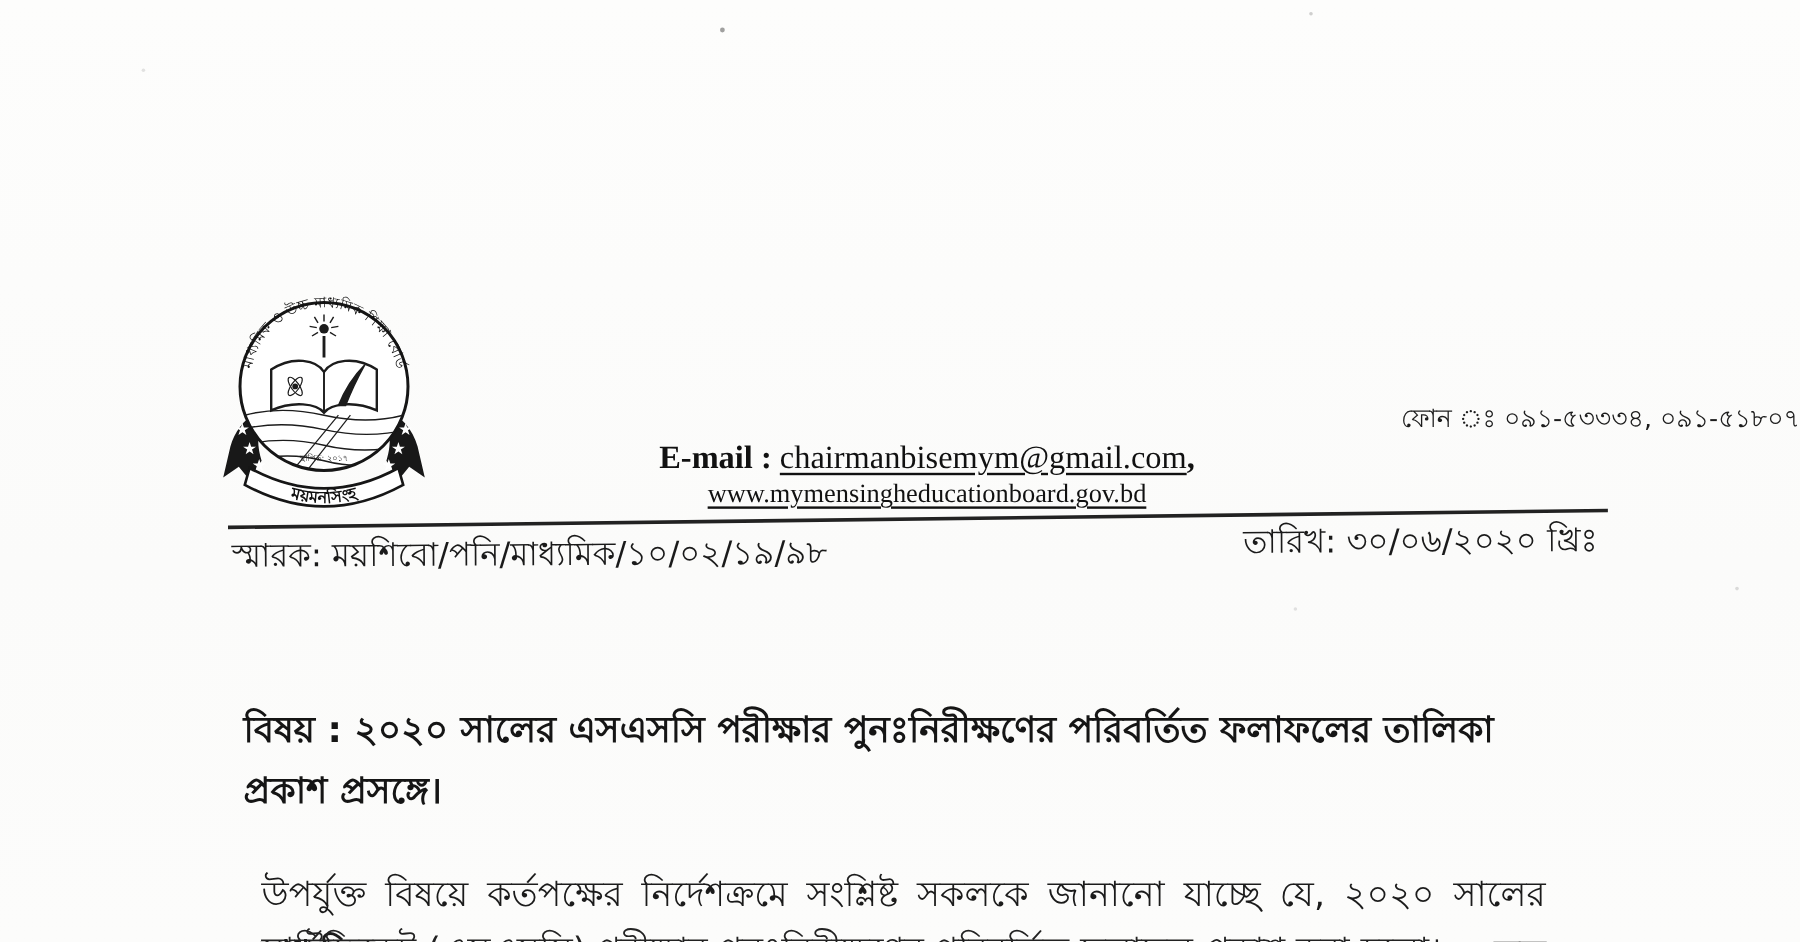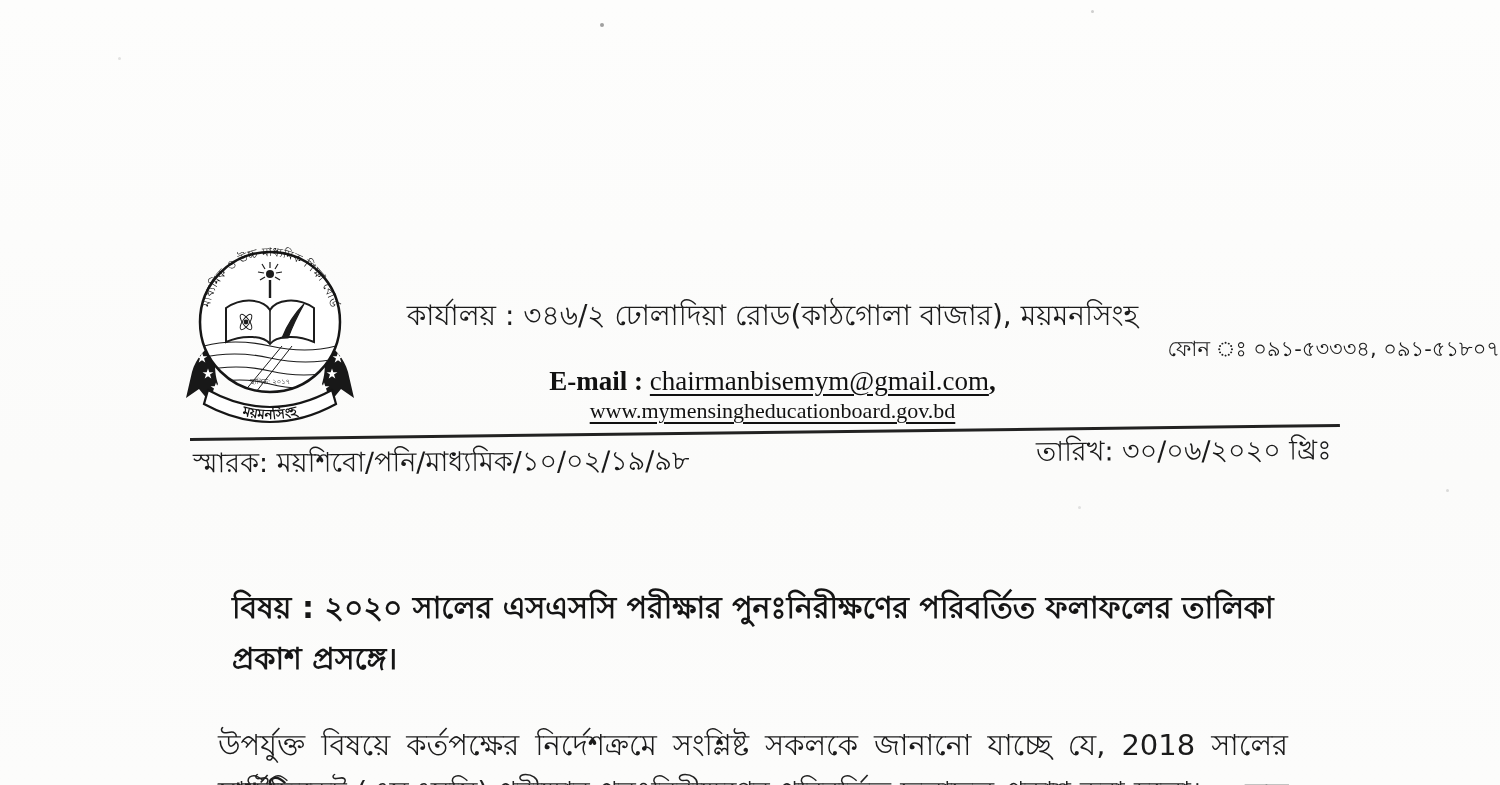--- a/index.html
+++ b/index.html
@@ -26,21 +26,21 @@
   .email-line .addr{text-decoration:underline;text-underline-offset:4px;text-align:right;}
   .web-line{top:398px;font-size:22px;}
   .web-line .addr{text-decoration:underline;text-underline-offset:4px;color:#111;}
 
   .rule{top:438px;left:190px;width:1150px;height:3px;background:#222;
         transform:rotate(-0.7deg);transform-origin:left center;}
 
   .memo-ref{top:441px;left:193px;font-size:27px;transform:rotate(-0.3deg);}
   .memo-date{top:430px;left:1036px;font-size:27px;transform:rotate(-0.3deg);}
 
-  .subject{top:584px;left:232px;width:1090px;font-size:30px;font-weight:bold;color:#151515;}
+  .subject{top:584px;left:203px;width:1090px;font-size:30px;font-weight:bold;color:#151515;}
 
   .body-line{top:722px;left:218px;width:1070px;font-size:29px;color:#1b1b1b;
              text-align:justify;text-align-last:justify;}
   .body-line b{font-weight:bold;}
 
   .clipped-line{top:769px;left:218px;width:1120px;font-size:29px;color:#222;white-space:nowrap;}
 
   .speck{border-radius:50%;background:#777;}
 
   .emblem{top:234px;left:184px;width:172px;height:198px;}
@@ -121,40 +121,39 @@
       <text x="86" y="150" font-size="6.8" fill="#222" text-anchor="middle">স্থাপিত: ২০১৭</text>
 
       <path d="M 24,156 Q 86,190 148,156 L 152,170 Q 86,206 20,170 Z" fill="#fff" stroke="#161616" stroke-width="2.2"></path>
       <text font-size="13.5" fill="#111" font-weight="bold">
         <textPath href="#bannerPath" startOffset="50%" text-anchor="middle">ময়মনসিংহ</textPath>
       </text>
     </svg>
   </div>
 
 
-  <div class="abs center-line office-line bn">কার্যালয় : ৩৪৬/২ ঢোলাদিয়া রোড(কাঠগোলা বাজার), ময়মনসিংহ</div>
 
   <div class="abs center-line phone-line bn">ফোন ঃ ০৯১-৫৩৩৩৪, ০৯১-৫১৮০৭</div>
 
   <div class="abs center-line email-line latin-serif">
     <span class="lbl">E-mail :</span>
     <span class="addr">chairmanbisemym@gmail.com</span><b>,</b>
   </div>
 
   <div class="abs center-line web-line latin-serif">
     <span class="addr">www.mymensingheducationboard.gov.bd</span>
   </div>
 
   <div class="abs rule"></div>
 
   <div class="abs memo-ref bn">স্মারক: ময়শিবো/পনি/মাধ্যমিক/১০/০২/১৯/৯৮</div>
   <div class="abs memo-date bn">তারিখ: ৩০/০৬/২০২০ খ্রিঃ</div>
 
   <div class="abs subject bn">বিষয় : ২০২০ সালের এসএসসি পরীক্ষার পুনঃনিরীক্ষণের পরিবর্তিত ফলাফলের তালিকা প্রকাশ প্রসঙ্গে।</div>
 
   <div class="abs body-line bn">
-    <span>উপর্যুক্ত বিষয়ে কর্তপক্ষের নির্দেশক্রমে সংশ্লিষ্ট সকলকে জানানো যাচ্ছে যে, 2018 সালের</span>
+    <span>উপর্যুক্ত বিষয়ে কর্তপক্ষের নির্দেশক্রমে সংশ্লিষ্ট সকলকে জানানো যাচ্ছে যে, ২০২০ সালের</span>
     <b>মাধ্যমিক স্কুল</b>
   </div>
 
   <div class="abs clipped-line bn">সার্টিফিকেট (এসএসসি) পরীক্ষার পুনঃনিরীক্ষণের পরিবর্তিত ফলাফল প্রকাশ করা হলো।</div>
 
 </div>
 
 </body></html>

